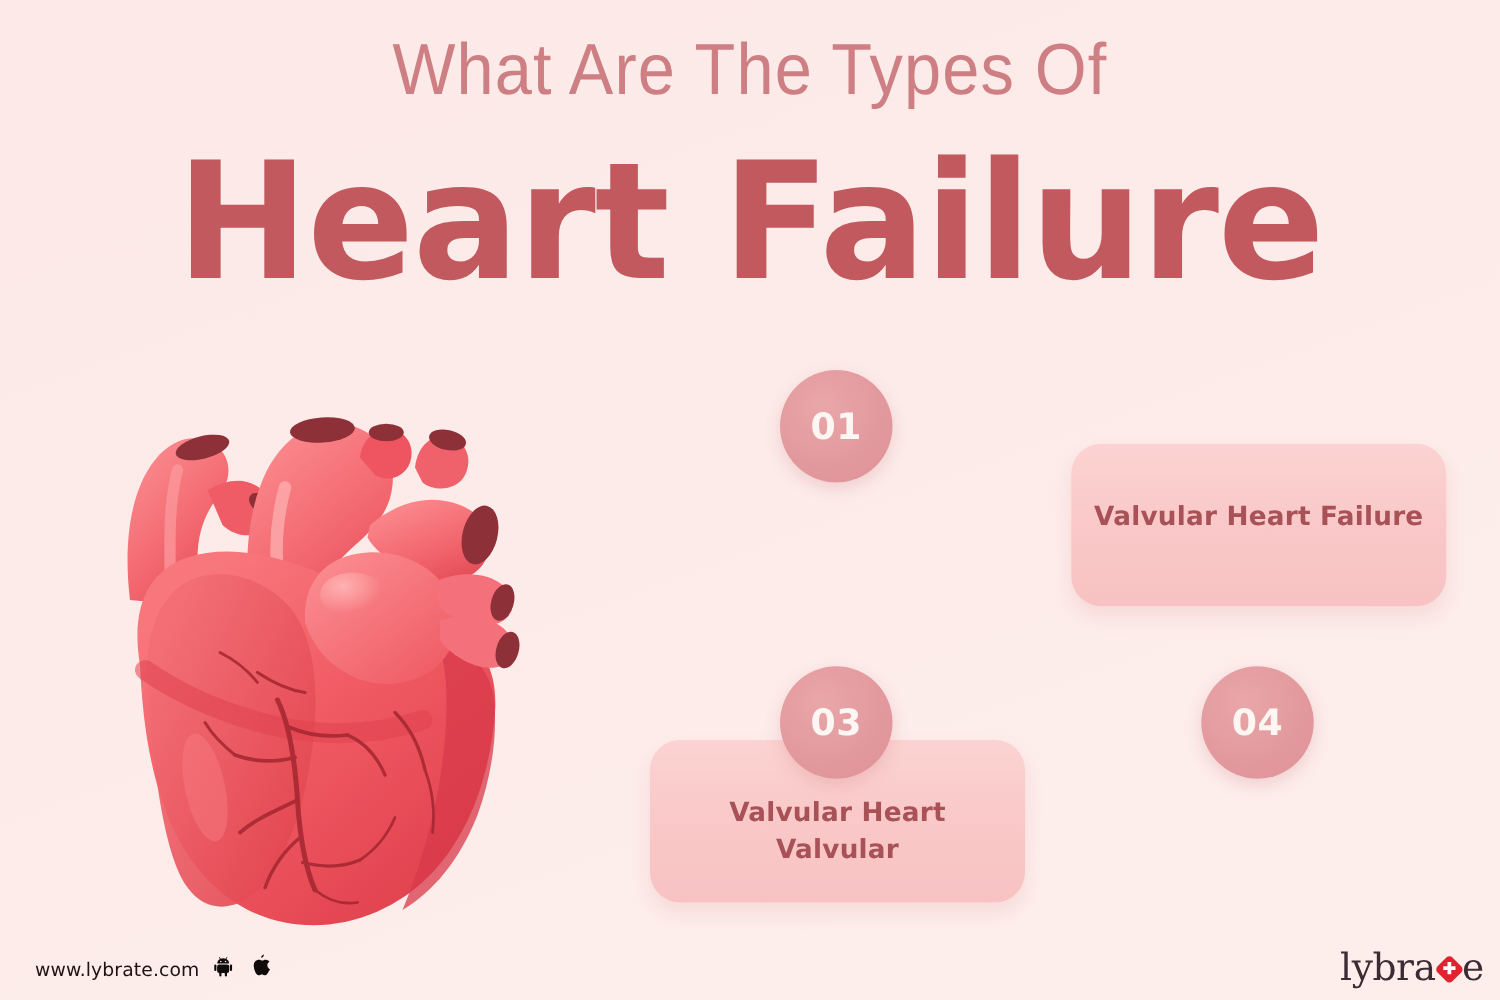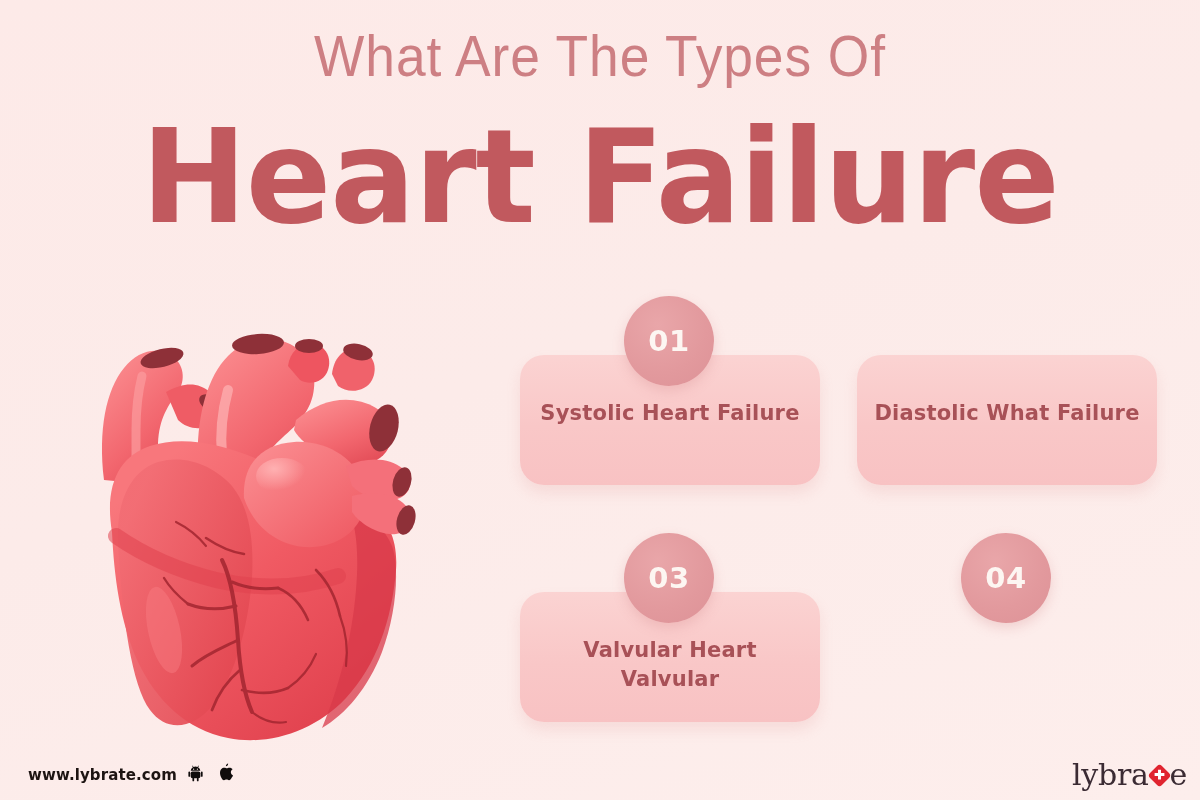--- a/index.html
+++ b/index.html
@@ -122,21 +122,21 @@
     position: absolute;
     left: 28px;
     top: 763px;
     display: flex;
     align-items: center;
     gap: 11px;
   }
   .site-url {
     font-family: "DejaVu Sans", sans-serif;
     font-size: 15px;
-    font-weight: 700;
+    font-weight: 400;
     color: #1d1412;
     letter-spacing: 0.1px;
     white-space: nowrap;
   }
   .store-icon { display: block; }
 
   .footer-logo {
     position: absolute;
     right: 26px;
     top: 760px;
@@ -252,29 +252,26 @@
         <path d="M130 252 C142 258 152 266 160 276" stroke-width="2.2"></path>
         <path d="M206 442 C216 450 228 454 240 452" stroke-width="2.2"></path>
         <path d="M270 300 C282 312 290 328 294 346" stroke-width="2.6"></path>
         <path d="M294 346 C300 362 302 380 300 396" stroke-width="2.2"></path>
       </g>
 
       <ellipse cx="118" cy="360" rx="16" ry="44" fill="#f8797f" opacity="0.5" transform="rotate(-12 118 360)"></ellipse>
     </svg>
   </div>
 
-  <div class="card" id="card-1">
-    <div class="card-label">Systolic Heart Failure</div>
-  </div>
   <div class="badge" id="badge-1">
     <div class="badge-num">01</div>
   </div>
 
   <div class="card" id="card-2">
-    <div class="card-label">Diastolic What Failure</div>
+    <div class="card-label">Valvular Heart Failure</div>
   </div>
 
   <div class="card" id="card-3">
     <div class="card-label">Valvular Heart Valvular</div>
   </div>
   <div class="badge" id="badge-3">
     <div class="badge-num">03</div>
   </div>
 
   <div class="badge" id="badge-4">

